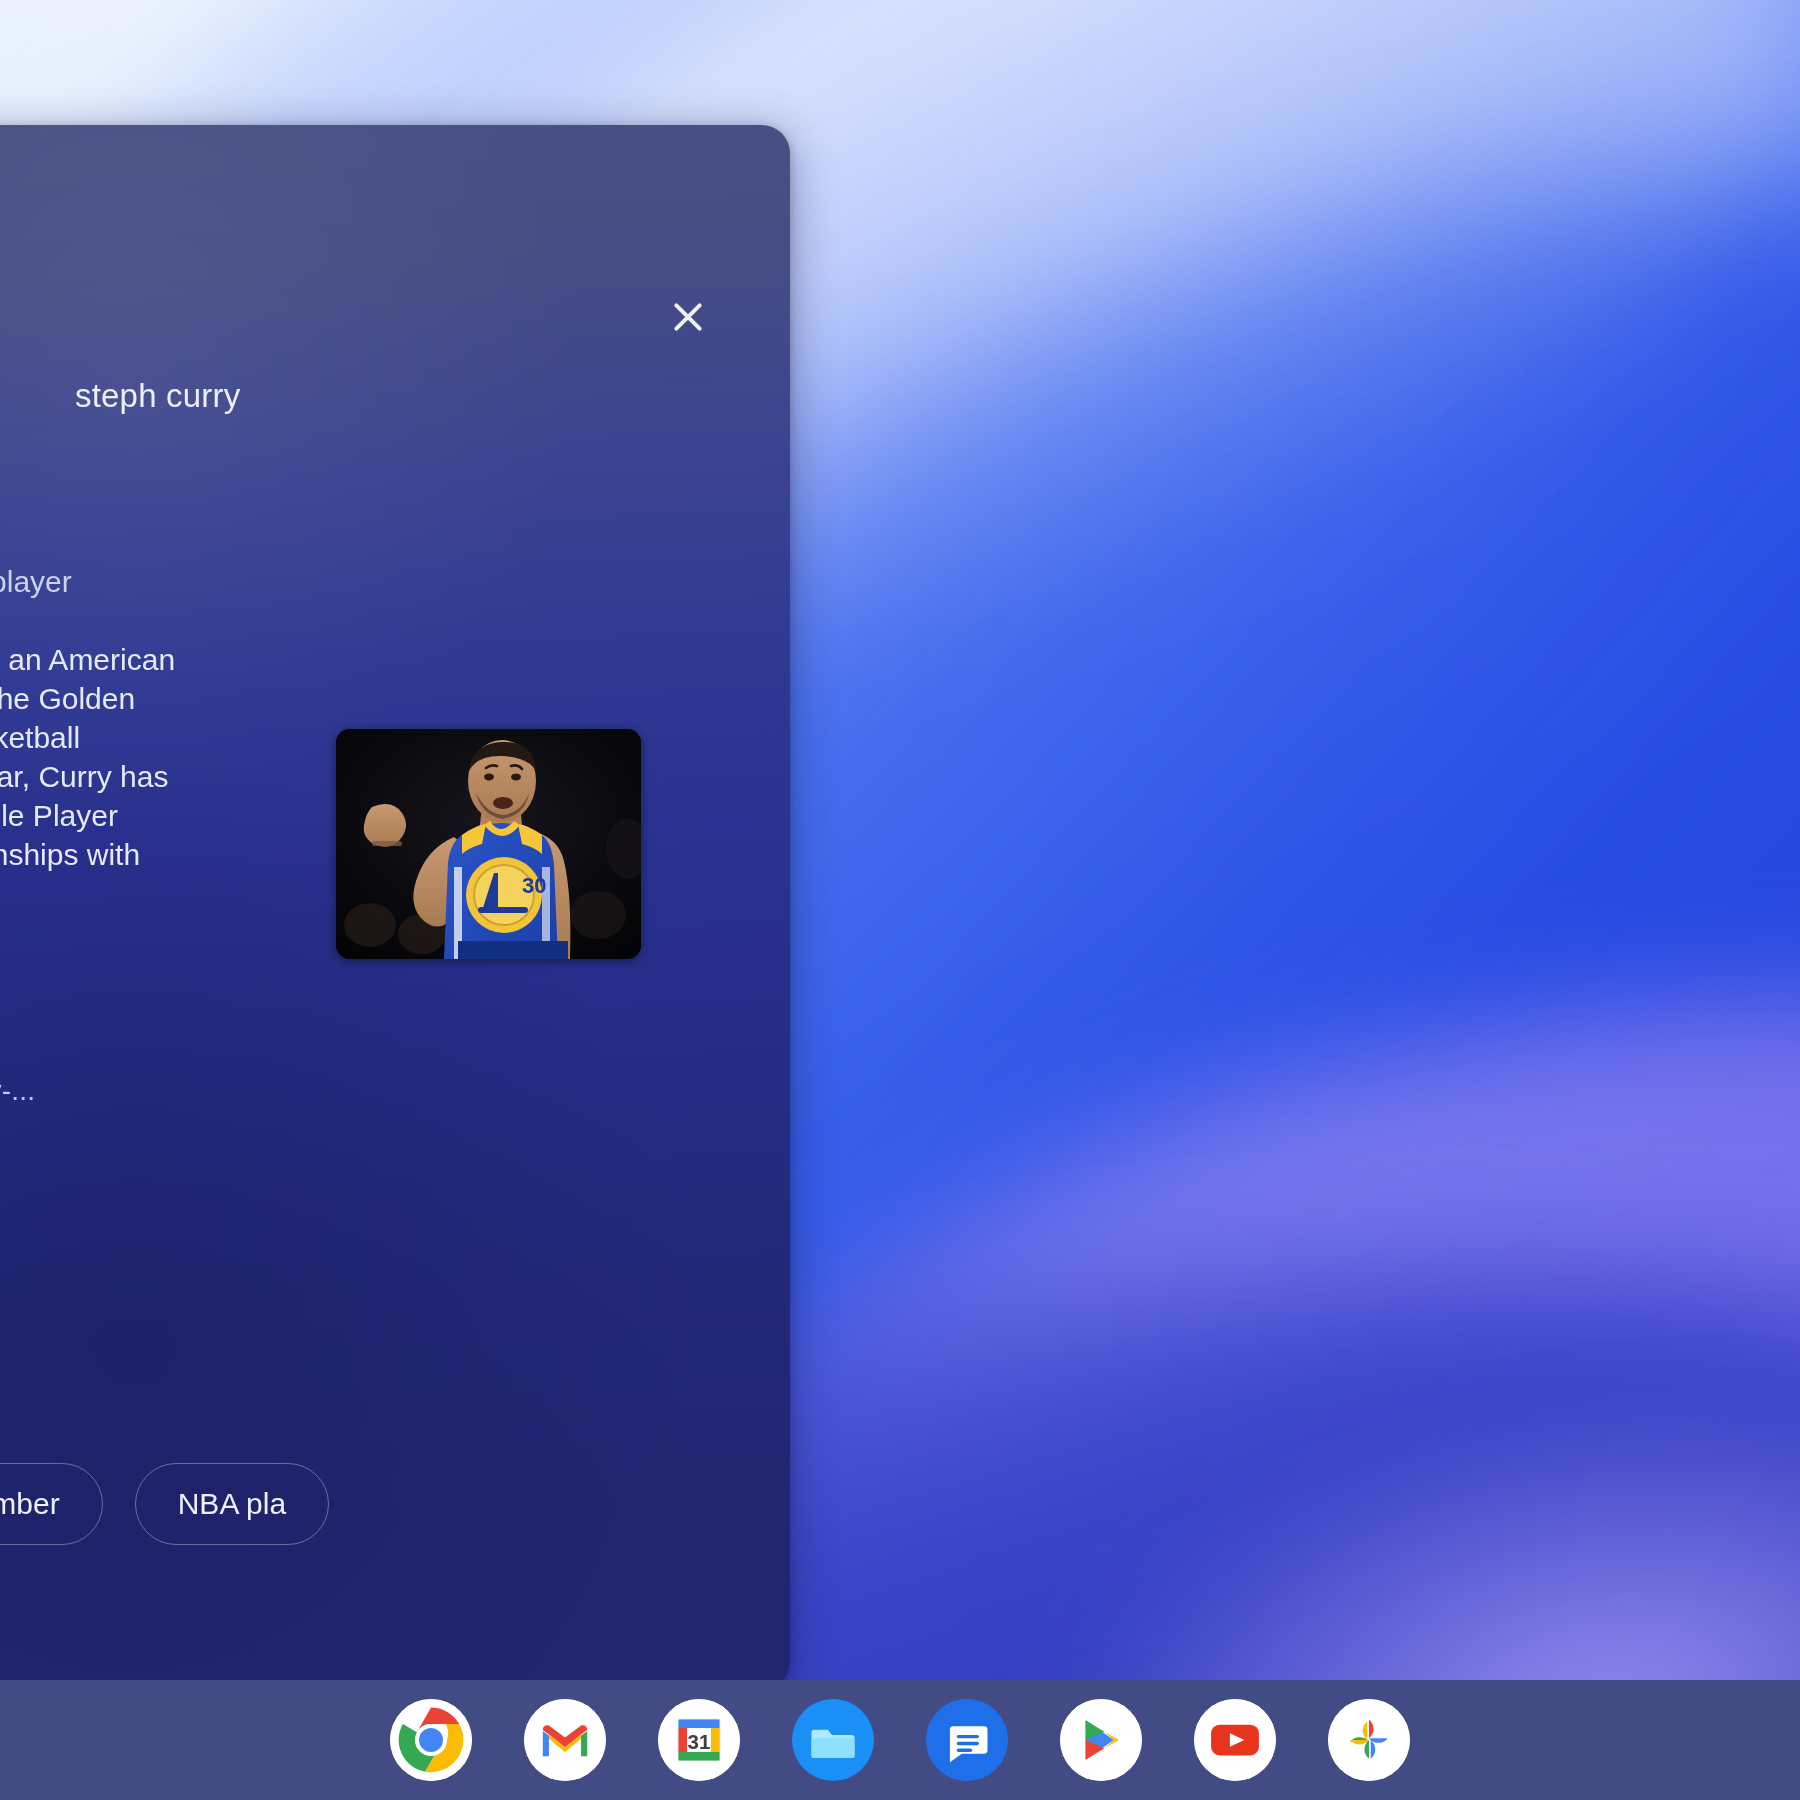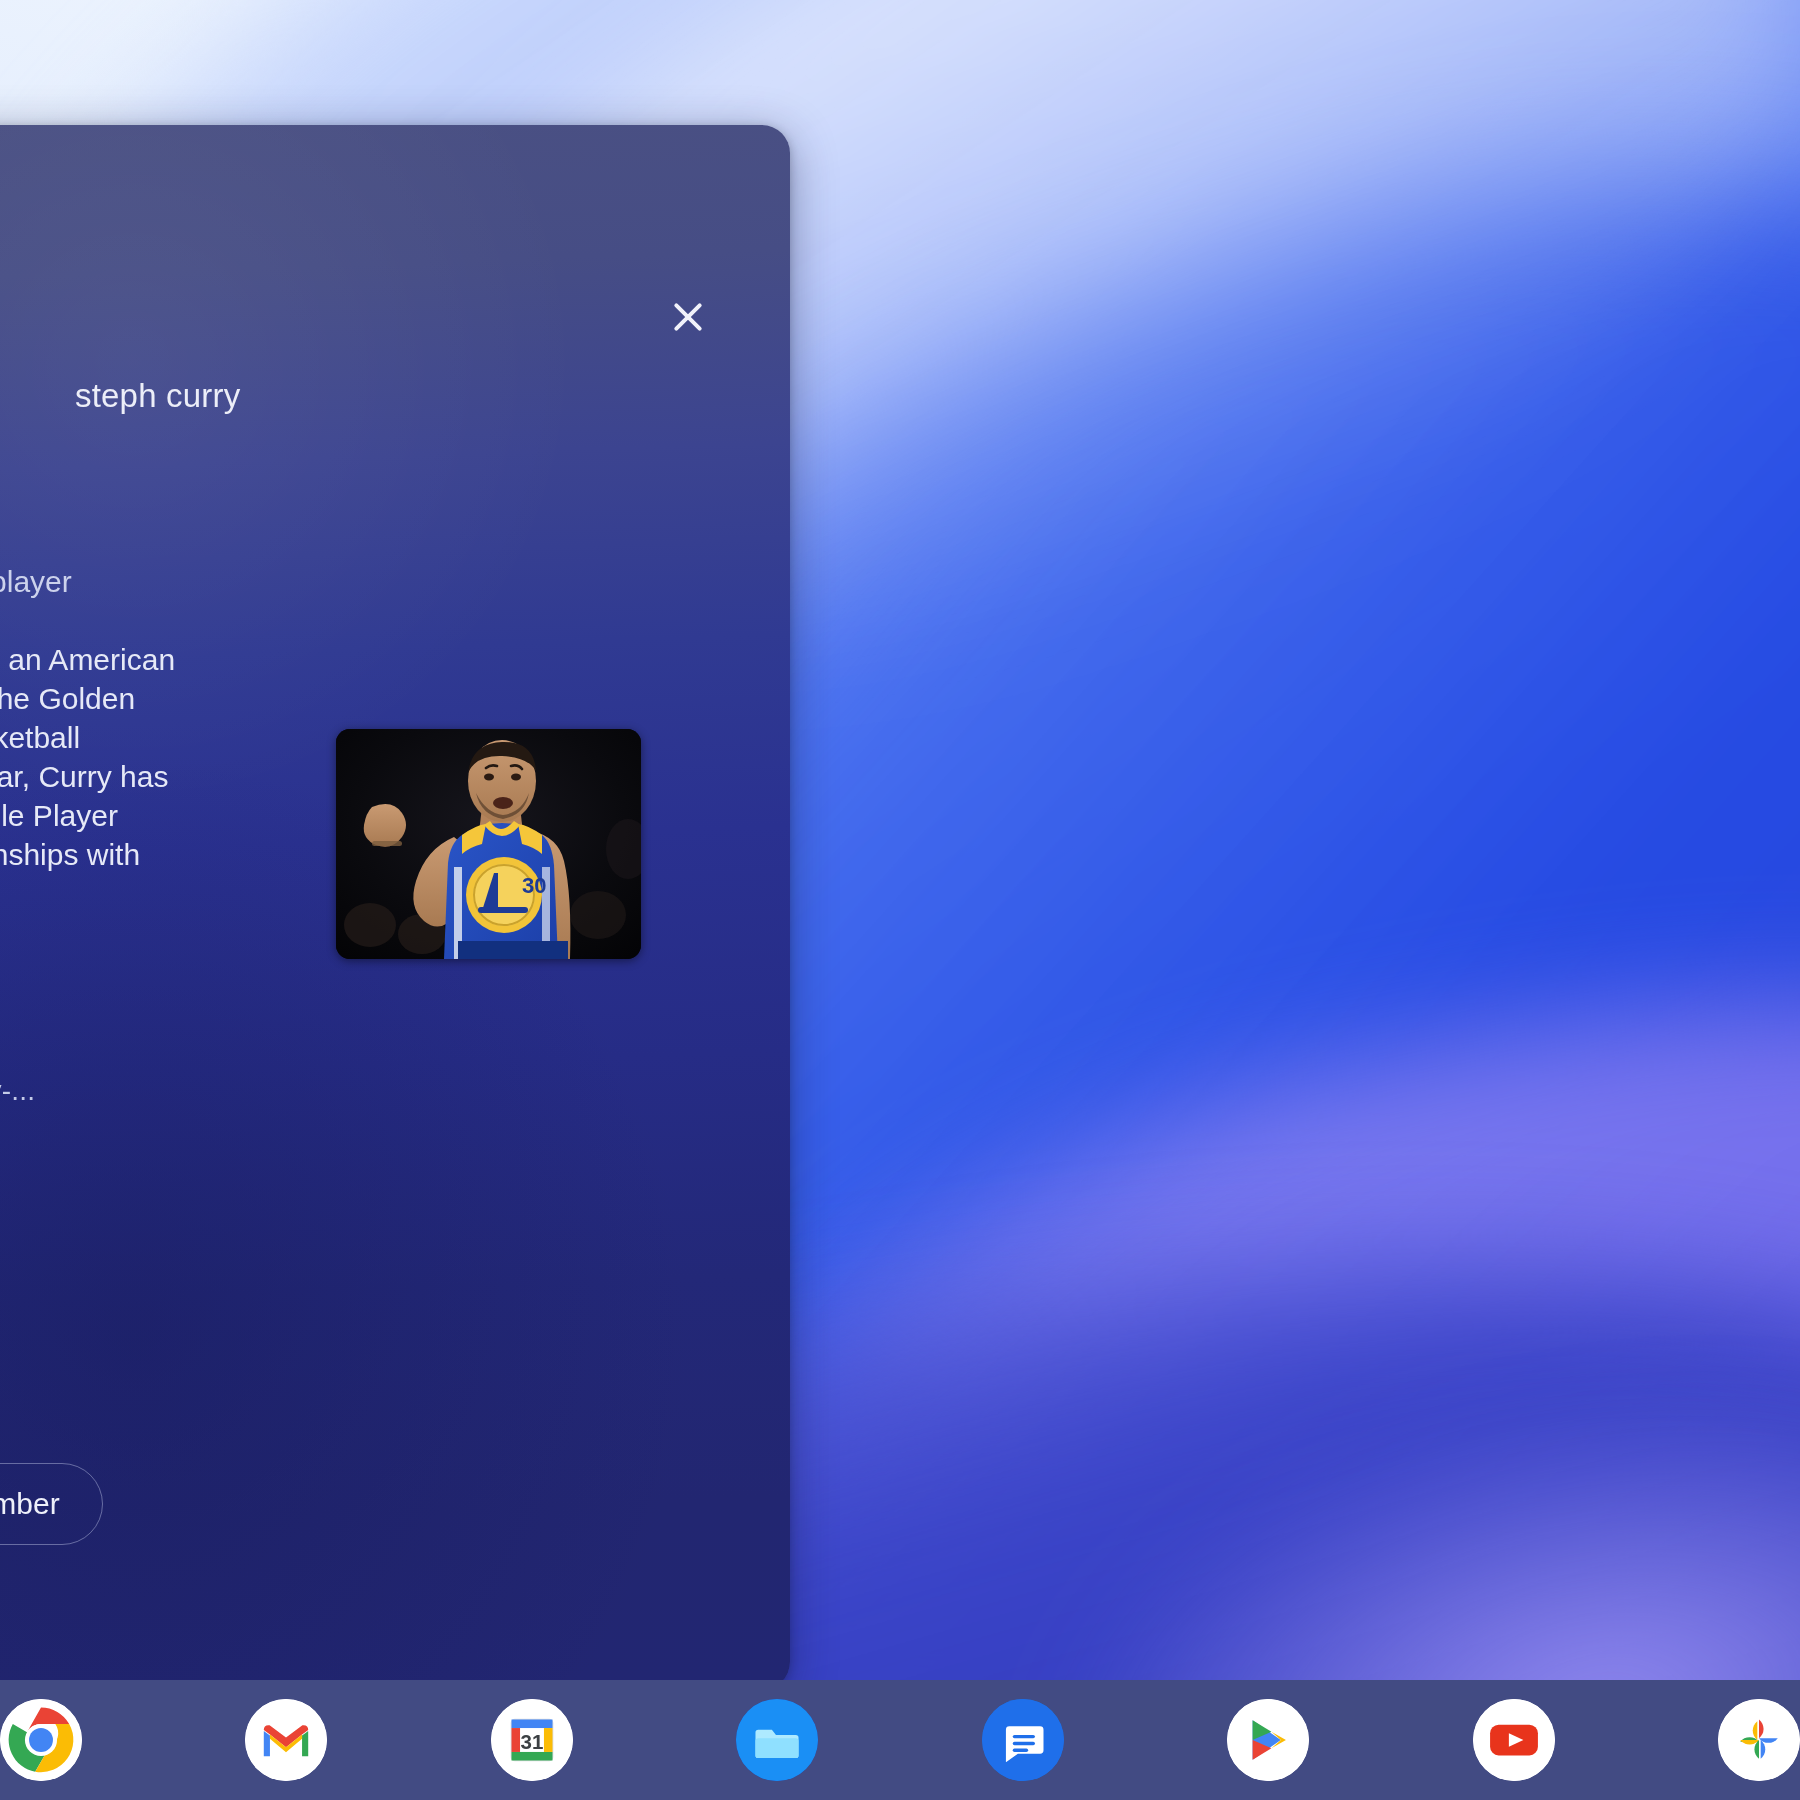--- a/index.html
+++ b/index.html
@@ -193,21 +193,21 @@
     background:transparent;
     cursor:pointer;
   }
 
   
   #shelf {
     position:absolute;
     left:0; right:0; bottom:0;
     height:120px;
     background:#424b83;
-    display:flex; align-items:center; justify-content:space-between;
+    display:flex; align-items:center; justify-content:center;
     gap:52px;
     z-index:40;
   }
   .shelf-item {
     width:82px; height:82px;
     border-radius:50%;
     display:flex; align-items:center; justify-content:center;
     background:#ffffff;
     cursor:pointer;
     overflow:hidden;
@@ -308,20 +308,21 @@
         <text x="186" y="164" font-family="Liberation Sans, sans-serif" font-size="22" font-weight="bold" fill="#1d3b96">30</text>
 
         <rect x="122" y="212" width="110" height="18" fill="#12307f"></rect>
       </svg>
     </div>
 
     <div class="kp-block" id="kp-breadcrumb">e › why-...</div>
 
     <div id="chip-row">
       <button class="chip">Number</button>
+      <button class="chip">NBA pla</button>
     </div>
 
   </div>
 </section>
 
 <nav id="shelf">
 
   <div class="shelf-item" title="Chrome">
     <svg viewBox="0 0 48 48">
       <circle cx="24" cy="24" r="24" fill="#fff"></circle>

